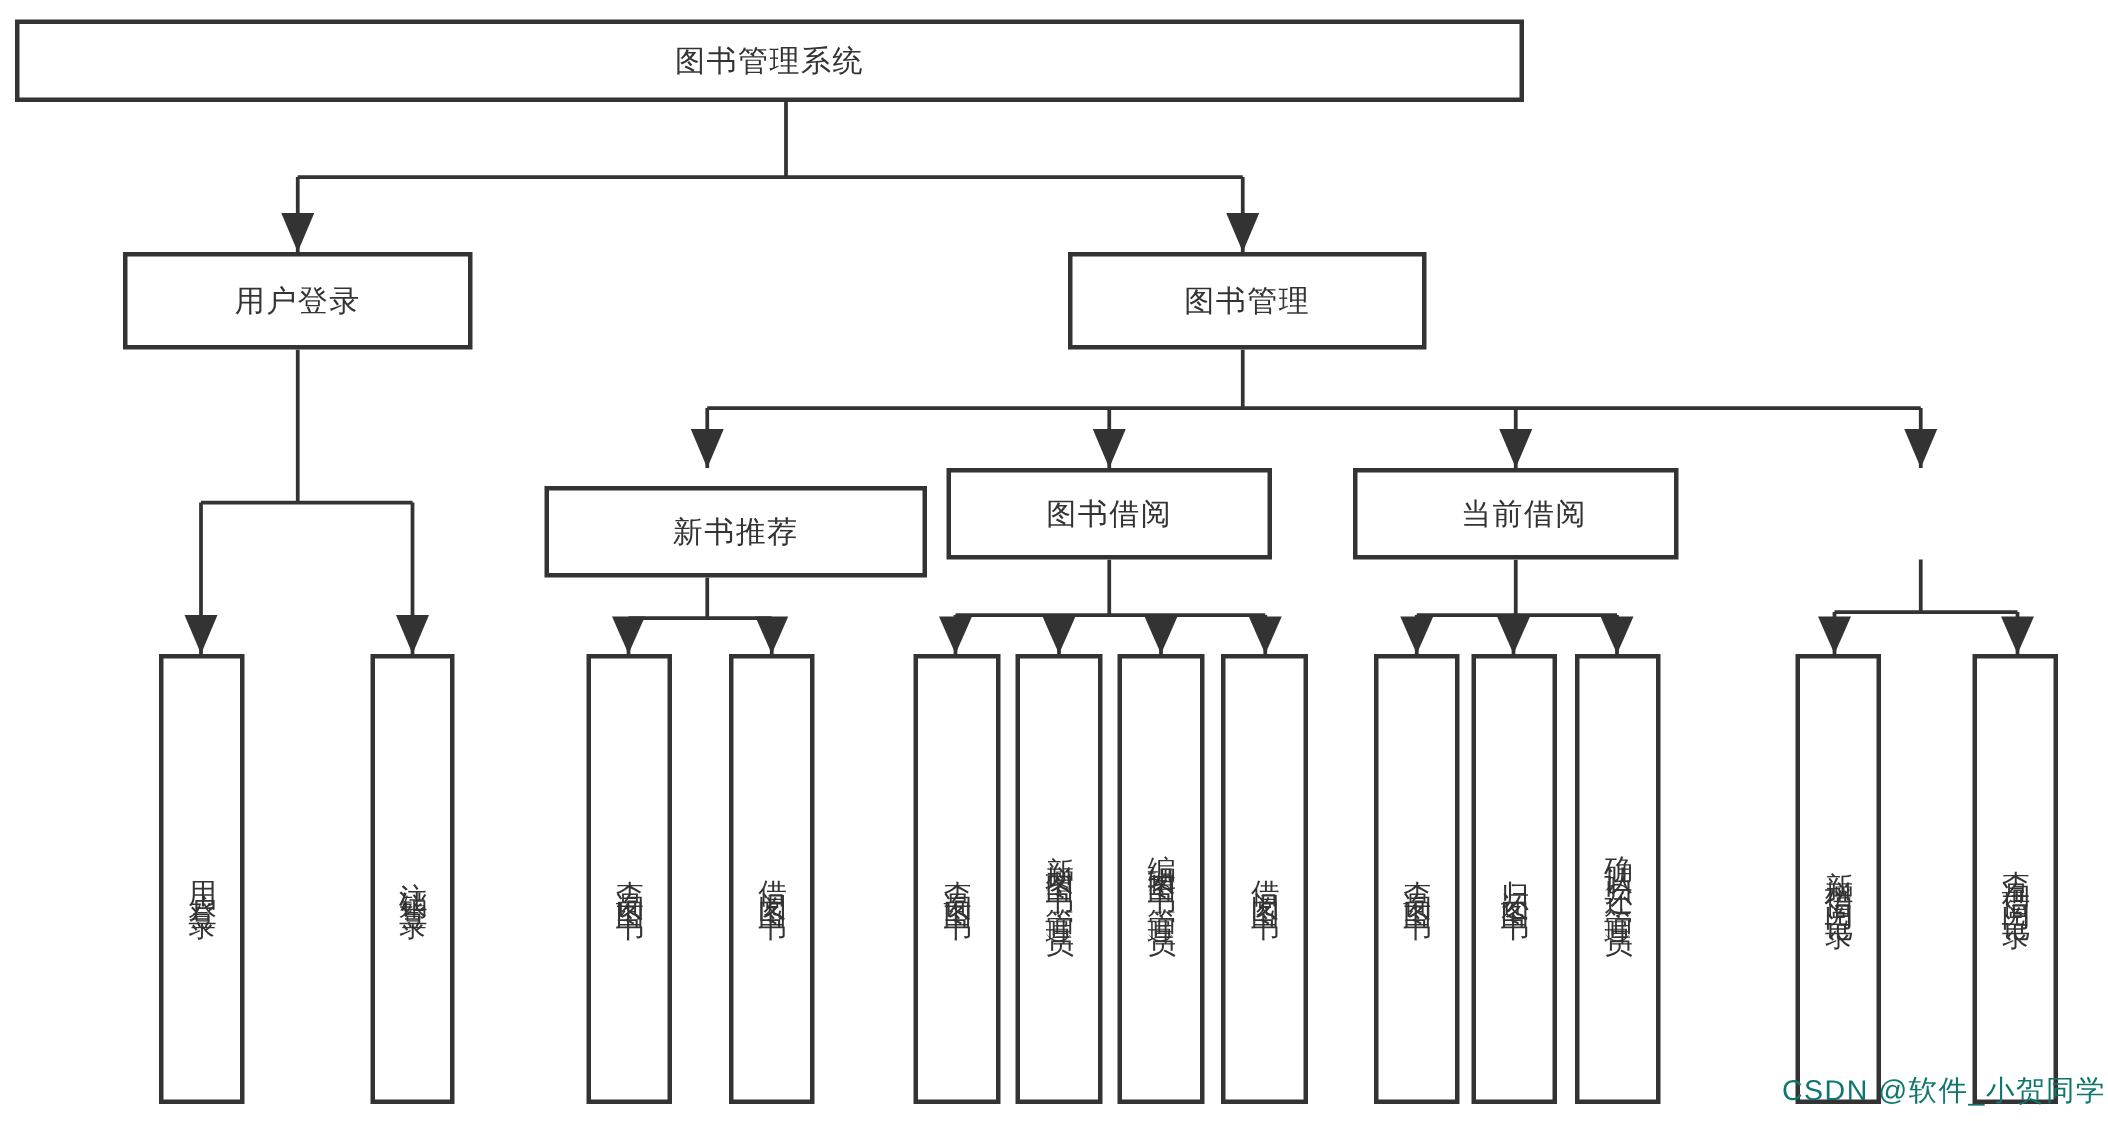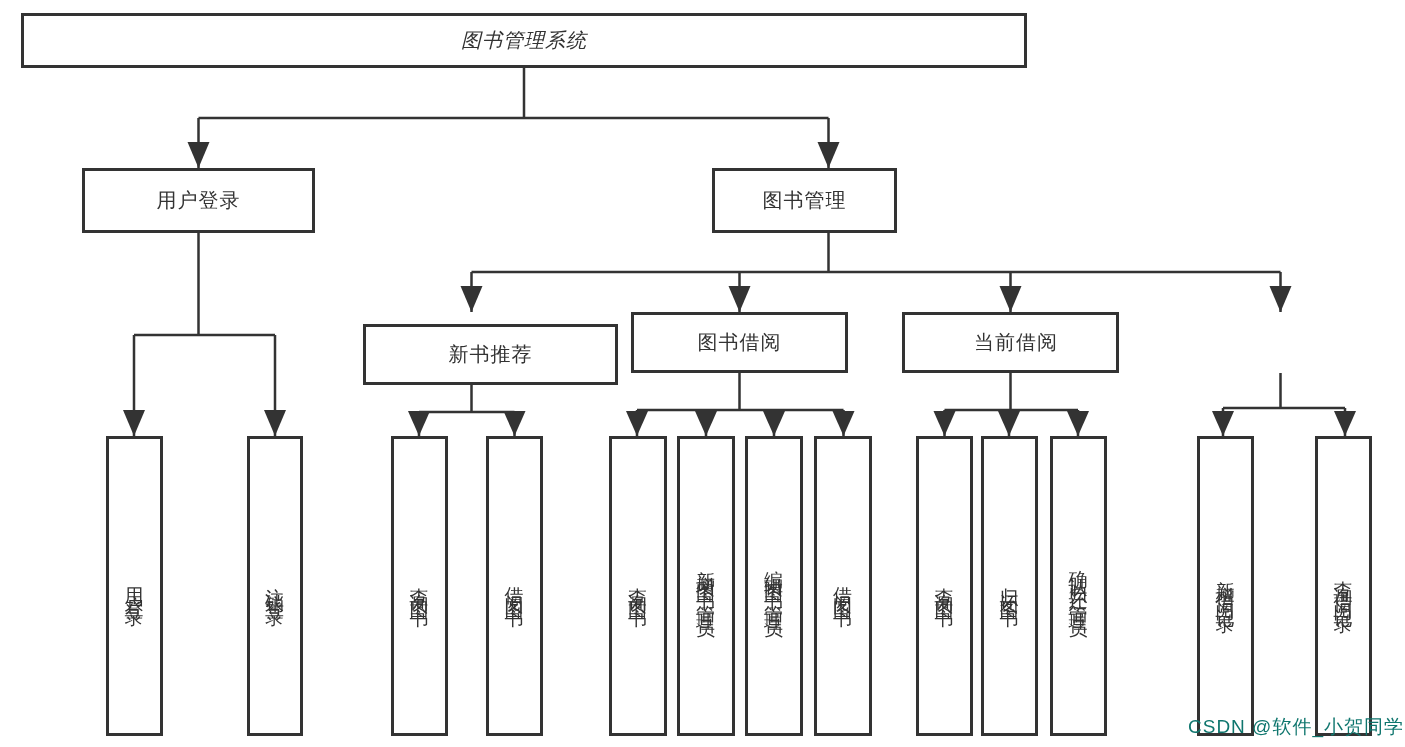--- a/index.html
+++ b/index.html
@@ -19,23 +19,23 @@
     background: #ffffff; border: 3px solid #333333;
     color: #333333; z-index: 2;
     display: flex; align-items: center; justify-content: center;
   }
   .node.h { font-size: 20px; letter-spacing: 1px; white-space: nowrap; }
   .node.v {
     writing-mode: vertical-rl;
     font-size: 19px; letter-spacing: 7px; line-height: 1;
   }
   
-  .n-root   { left: 21px;   top: 13px;  width: 1006px; height: 55px; font-style: italic; }
+  .n-root   { left: 10px;   top: 13px;  width: 1006px; height: 55px; }
   .n-login  { left: 82px;   top: 168px; width: 233px;  height: 65px; }
-  .n-mgmt   { left: 712px;  top: 168px; width: 185px;  height: 65px; }
+  .n-mgmt   { left: 712px;  top: 168px; width: 239px;  height: 65px; }
   .n-rec    { left: 363px;  top: 324px; width: 255px;  height: 61px; }
   .n-borrow { left: 631px;  top: 312px; width: 217px;  height: 61px; }
   .n-cur    { left: 902px;  top: 312px; width: 217px;  height: 61px; padding-left: 11px; }
   .n-hist   { left: 1172px; top: 312px; width: 217px;  height: 61px; }
   .leaf { top: 436px; height: 300px; width: 57px; }
   .l1  { left: 106px; }
   .l2  { left: 247px; width: 56px; }
   .l3  { left: 391px; }
   .l4  { left: 486px; }
   .l5  { left: 609px; width: 58px; }

